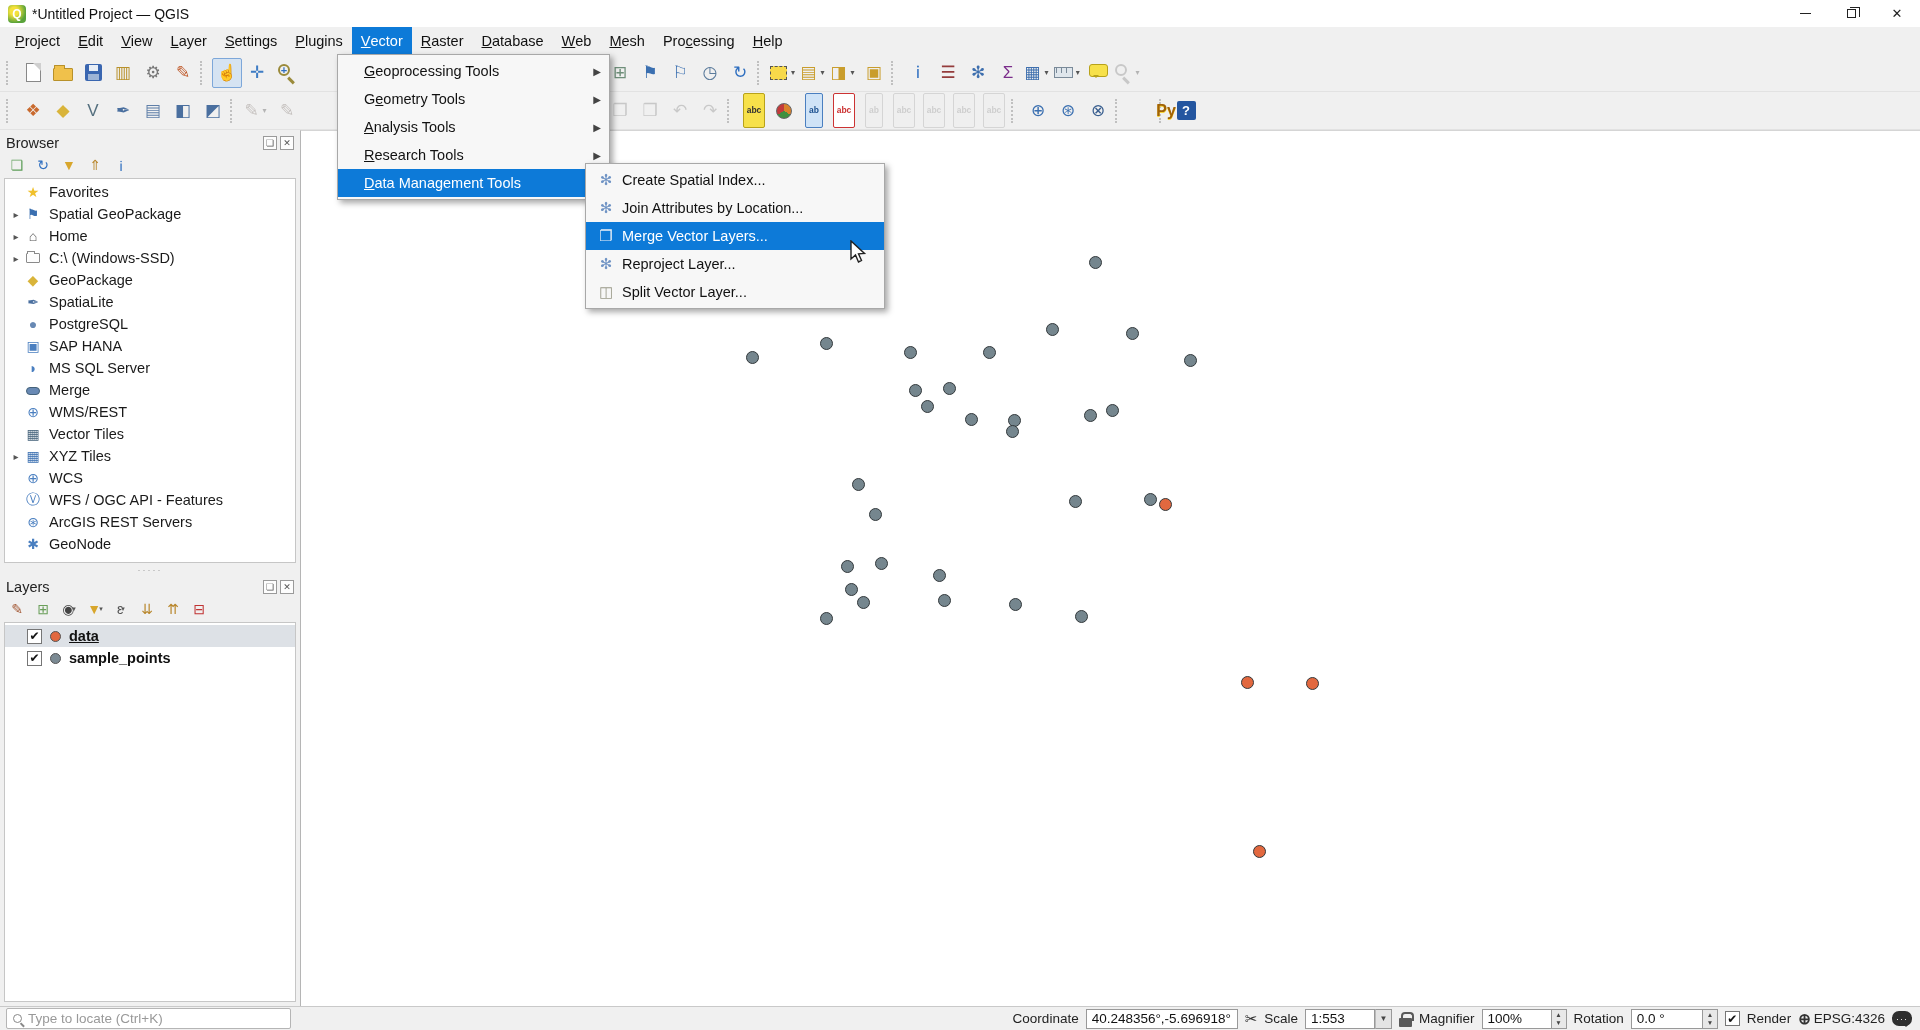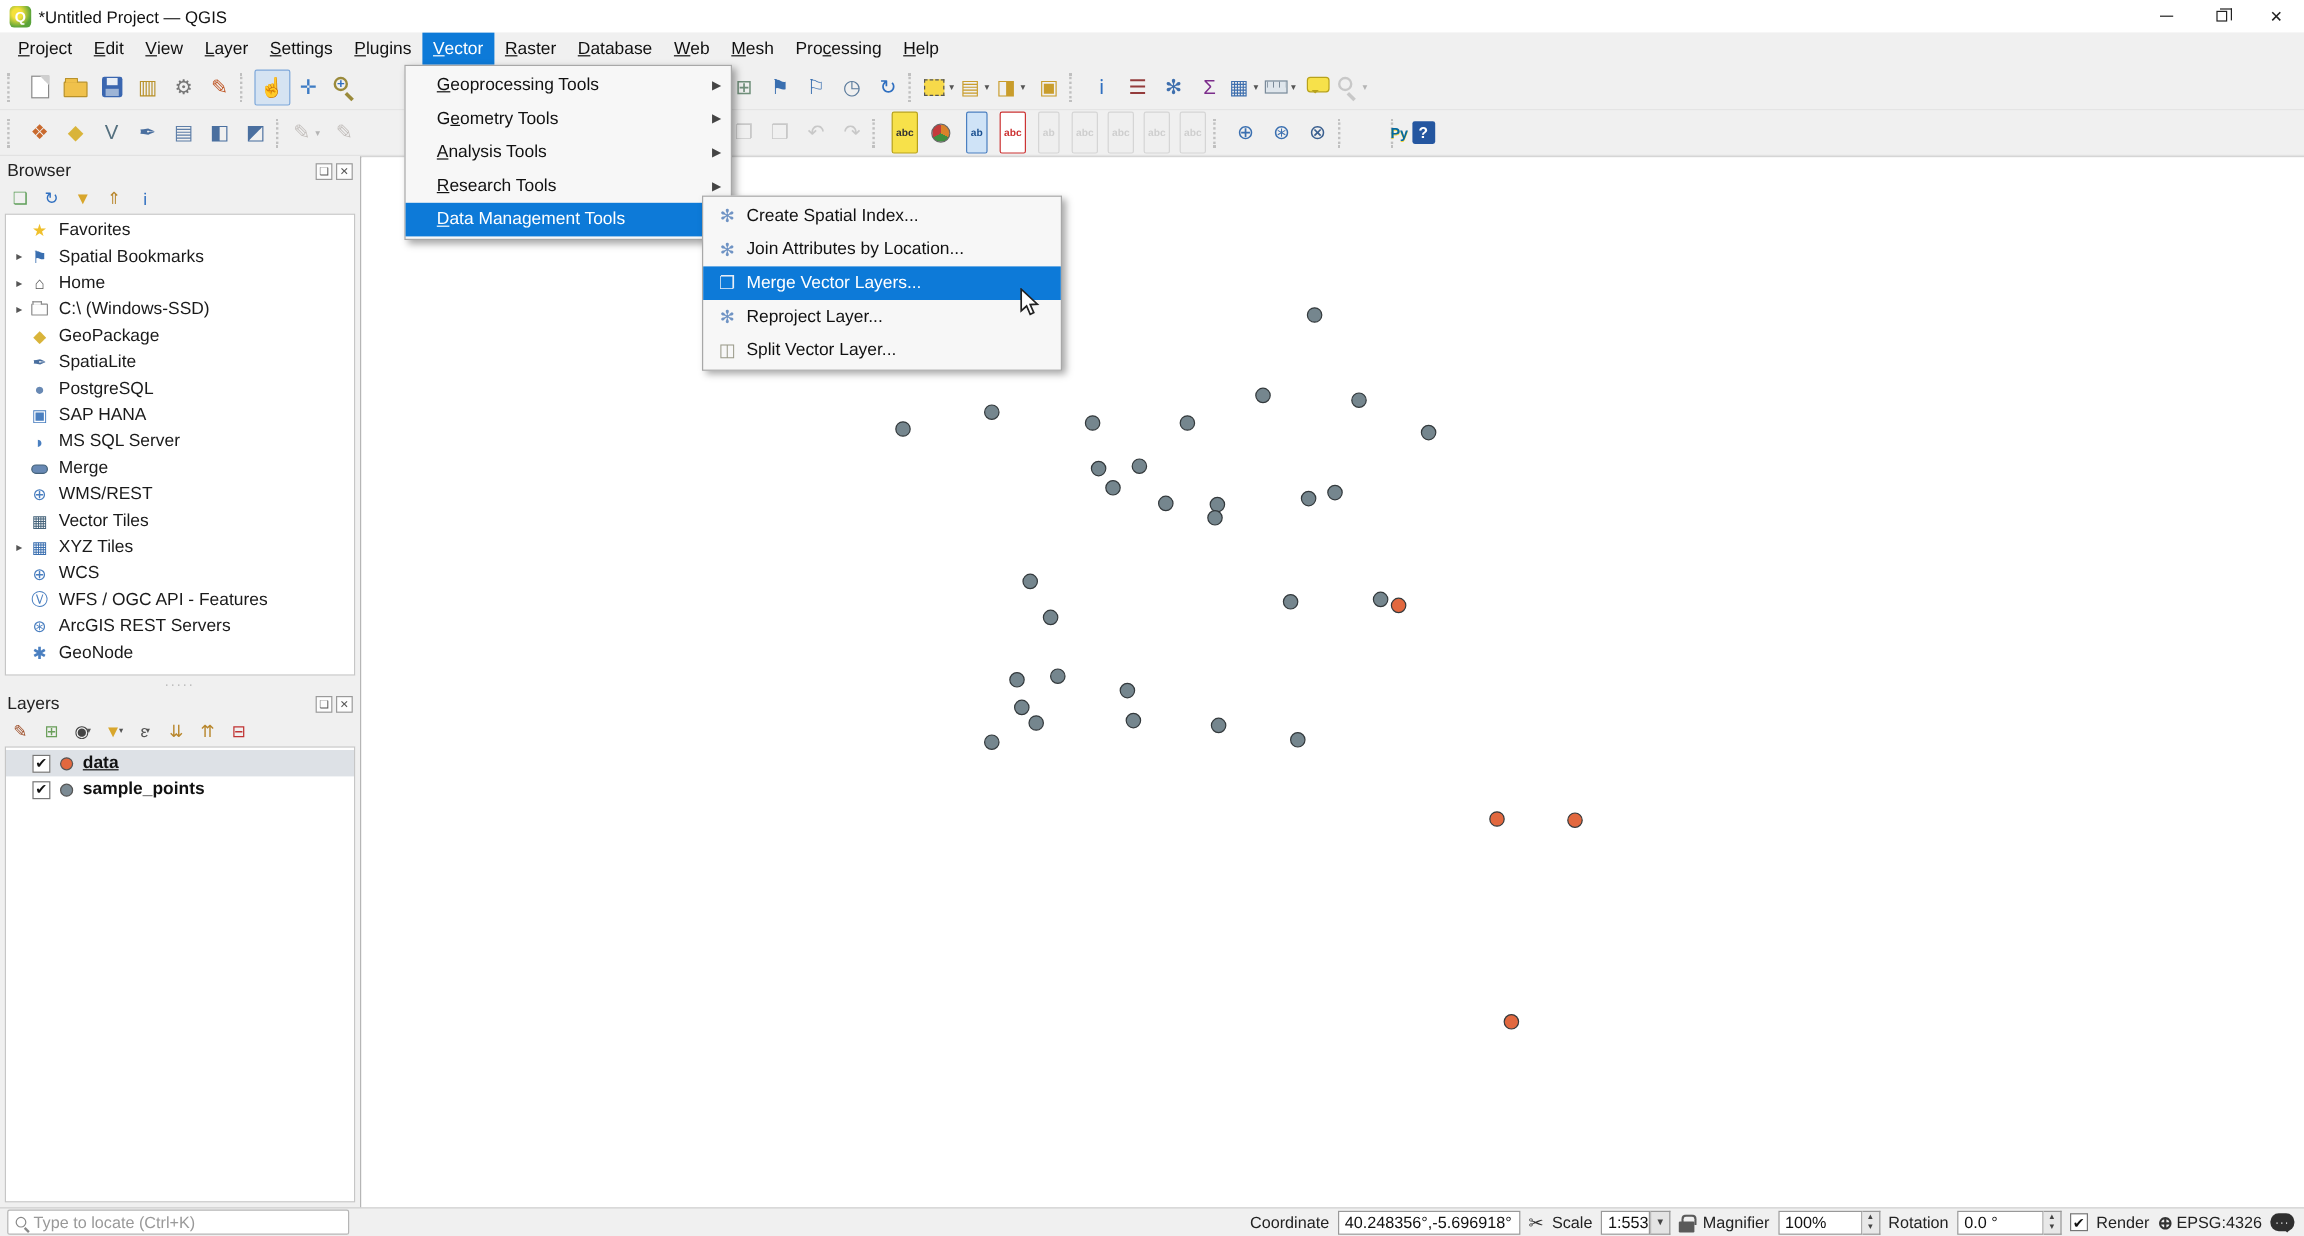--- a/index.html
+++ b/index.html
@@ -44,21 +44,21 @@
   .tag{display:inline-block;font-weight:bold;font-size:8.5px;padding:12px 3px;border:1px solid;border-radius:2px;line-height:1.1;}
   .tag.y{background:#f7e14a;border-color:#b8a21a;color:#333;}
   .tag.b{background:#cfe3f7;border-color:#4a7fc0;color:#1a4f8f;}
   .tag.r{background:#fff;border-color:#c33;color:#c33;}
   .tag.gr{background:#eee;border-color:#aaa;color:#999;}
   .ruleric{width:22px;height:11px;background:#dfe6ec;border:1px solid #7a8a99;position:relative;}
   .ruleric:before{content:"";position:absolute;left:1px;top:0;right:1px;height:5px;background:repeating-linear-gradient(90deg,#7a8a99 0 1px,transparent 1px 5px);}
   .bubbleic{width:19px;height:13px;background:#f7e14a;border:1px solid #b8a21a;border-radius:3px;position:relative;margin-top:-4px;}
   .bubbleic:after{content:"";position:absolute;left:3px;bottom:-5px;border:3px solid transparent;border-top-color:#b8a21a;}
   .pieic{width:16px;height:16px;border-radius:50%;background:conic-gradient(#d9822b 0 120deg,#3f8f3f 0 240deg,#c23b3b 0 360deg);border:1px solid #666;}
-  .pyic{font-weight:bold;font-size:12px;color:#0369a1;text-shadow:0 1px 0 #f5d43a;padding-left:48px;}
+  .pyic{font-weight:bold;font-size:16px;color:#a16207;text-shadow:0 1px 0 #f5d43a;padding-left:48px;}
   .helpic{width:19px;height:19px;background:#2456a0;color:#fff;border-radius:2px;font-size:13px;font-weight:bold;display:flex;align-items:center;justify-content:center;}
   .selyic{width:17px;height:14px;background:#f7d94a;border:1px dashed #555;}
   .handg{font-size:16px;color:#222;}
   
   #main { display:flex; height:876px; }
   #leftdock { width:300px; background:#f0f0f0; display:flex; flex-direction:column; }
   .panel { display:flex; flex-direction:column; padding:2px 4px 4px 4px; }
   #browser-panel { height:437px; }
   #panel-splitter { height:7px; display:flex; align-items:center; justify-content:center; color:#9a9a9a; font-size:9px; letter-spacing:2px; line-height:3px;}
   #layers-panel { flex:1; }
@@ -360,21 +360,21 @@
         </div>
       <div class="panel-body" id="browser-tree">
           <div class="tree-row">
             <span class="tree-exp"></span>
             <span class="tree-ic" style="color: rgb(240, 192, 44);">★</span>
             <span>Favorites</span>
           </div>
           <div class="tree-row">
             <span class="tree-exp">▸</span>
             <span class="tree-ic" style="color: rgb(58, 111, 176);">⚑</span>
-            <span>Spatial Bookmarks</span>
+            <span>Spatial GeoPackage</span>
           </div>
           <div class="tree-row">
             <span class="tree-exp">▸</span>
             <span class="tree-ic" style="color: rgb(85, 85, 85);">⌂</span>
             <span>Home</span>
           </div>
           <div class="tree-row">
             <span class="tree-exp">▸</span>
             <span class="tree-ic"><span class="minifolder"></span></span>
             <span>C:\ (Windows-SSD)</span>
@@ -586,21 +586,21 @@
   <div id="locate-box">
     <span class="mini-zoom"></span>
     <span>Type to locate (Ctrl+K)</span>
   </div>
   <div id="sb-flex"></div>
   <span>Coordinate</span>
   <div class="sb-input" style="width:152px">40.248356°,-5.696918°</div>
   <span style="font-size:15px;color:#333">✂</span>
   <span>Scale</span>
   <div style="display:flex">
-    <div class="sb-input" style="width:41px">1:553</div>
+    <div class="sb-input" style="width:70px">1:553</div>
     <div class="combo-arrow">▼</div>
   </div>
   <span class="lockic"></span>
   <span>Magnifier</span>
   <div style="display:flex">
     <div class="sb-input" style="width:70px">100%</div>
     <div class="spincol">
         <span>▲</span>
         <span>▼</span>
       </div>

